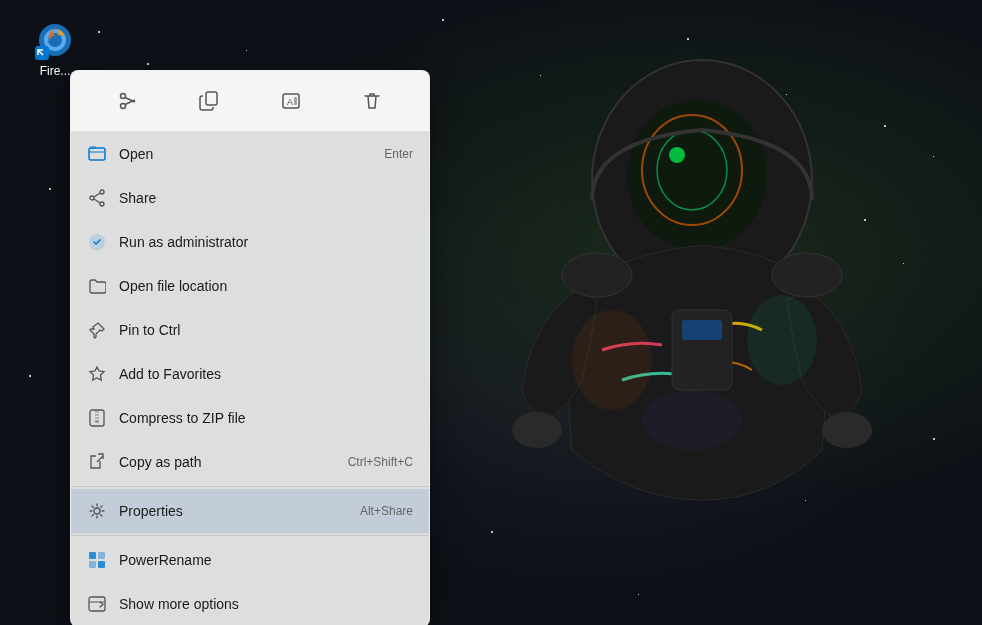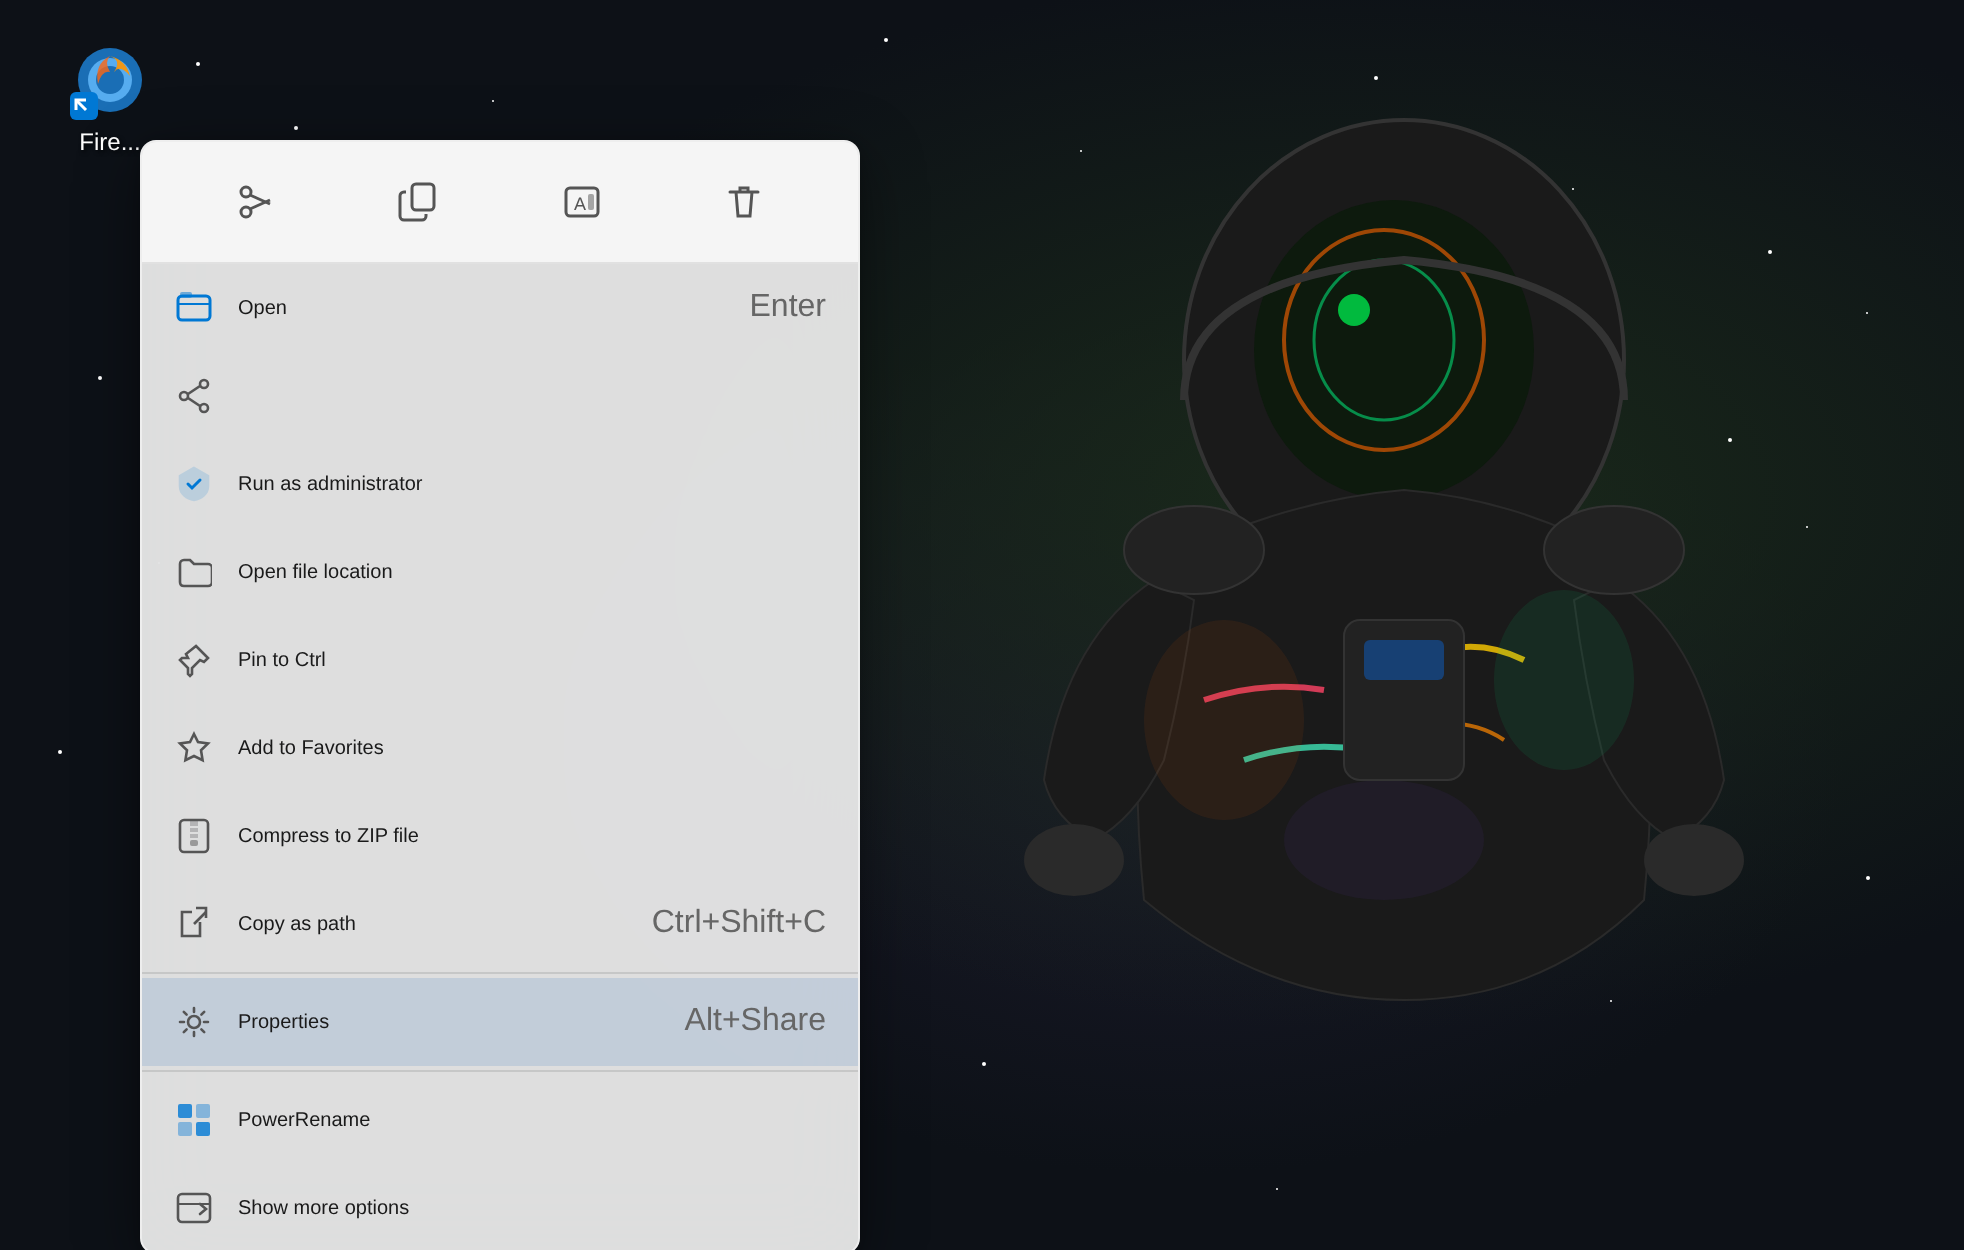--- a/index.html
+++ b/index.html
@@ -118,25 +118,25 @@
       margin-right: 12px;
       display: flex;
       align-items: center;
       justify-content: center;
       color: #555;
       flex-shrink: 0;
       font-size: 16px;
     }
     .menu-item .item-label {
       flex: 1;
-      font-size: 10px;
+      font-size: 14px;
       color: #1a1a1a;
     }
     .menu-item .item-shortcut {
-      font-size: 16px;
+      font-size: 12px;
       color: #666;
     }
 
     .menu-divider {
       height: 1px;
       background: rgba(0,0,0,0.1);
       margin: 2px 0;
     }
 
     
@@ -281,20 +281,21 @@
   <div class="menu-item">
     <span class="item-icon">
       <svg width="18" height="18" viewBox="0 0 18 18" fill="none" xmlns="http://www.w3.org/2000/svg">
         <circle cx="14" cy="3" r="2" stroke="#555" stroke-width="1.3" fill="none"></circle>
         <circle cx="14" cy="15" r="2" stroke="#555" stroke-width="1.3" fill="none"></circle>
         <circle cx="4" cy="9" r="2" stroke="#555" stroke-width="1.3" fill="none"></circle>
         <line x1="6" y1="8" x2="12" y2="4" stroke="#555" stroke-width="1.3"></line>
         <line x1="6" y1="10" x2="12" y2="14" stroke="#555" stroke-width="1.3"></line>
       </svg>
     </span>
+    <span class="item-label">Share</span>
   </div>
 
   <div class="menu-item">
     <span class="item-icon">
       <svg width="18" height="18" viewBox="0 0 18 18" fill="none" xmlns="http://www.w3.org/2000/svg">
         <path d="M9 1L2 5v5c0 4 3.5 6.5 7 7 3.5-.5 7-3 7-7V5z" stroke="#0078d4" stroke-width="1.3" fill="#0078d4" opacity="0.15"></path>
         <path d="M6 9l2 2 4-4" stroke="#0078d4" stroke-width="1.5" stroke-linecap="round"></path>
       </svg>
     </span>
     <span class="item-label">Run as administrator</span>

